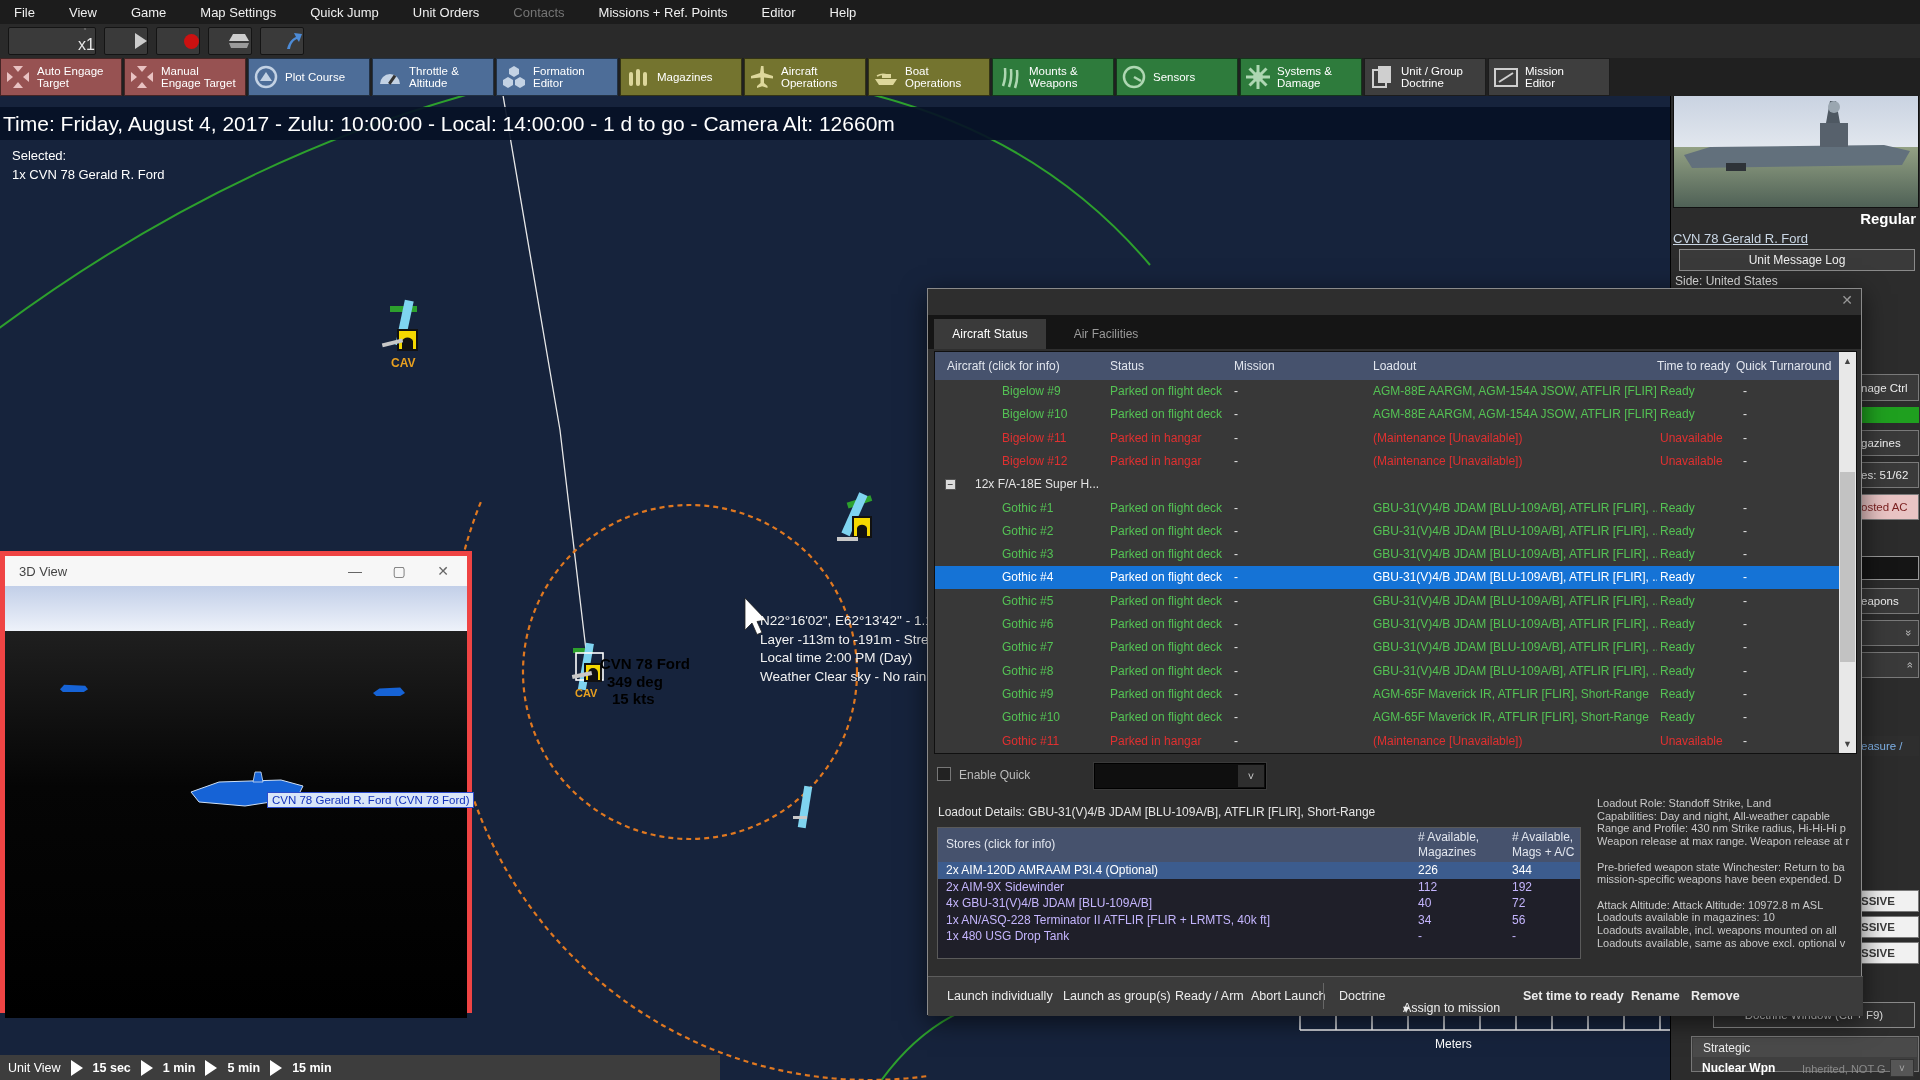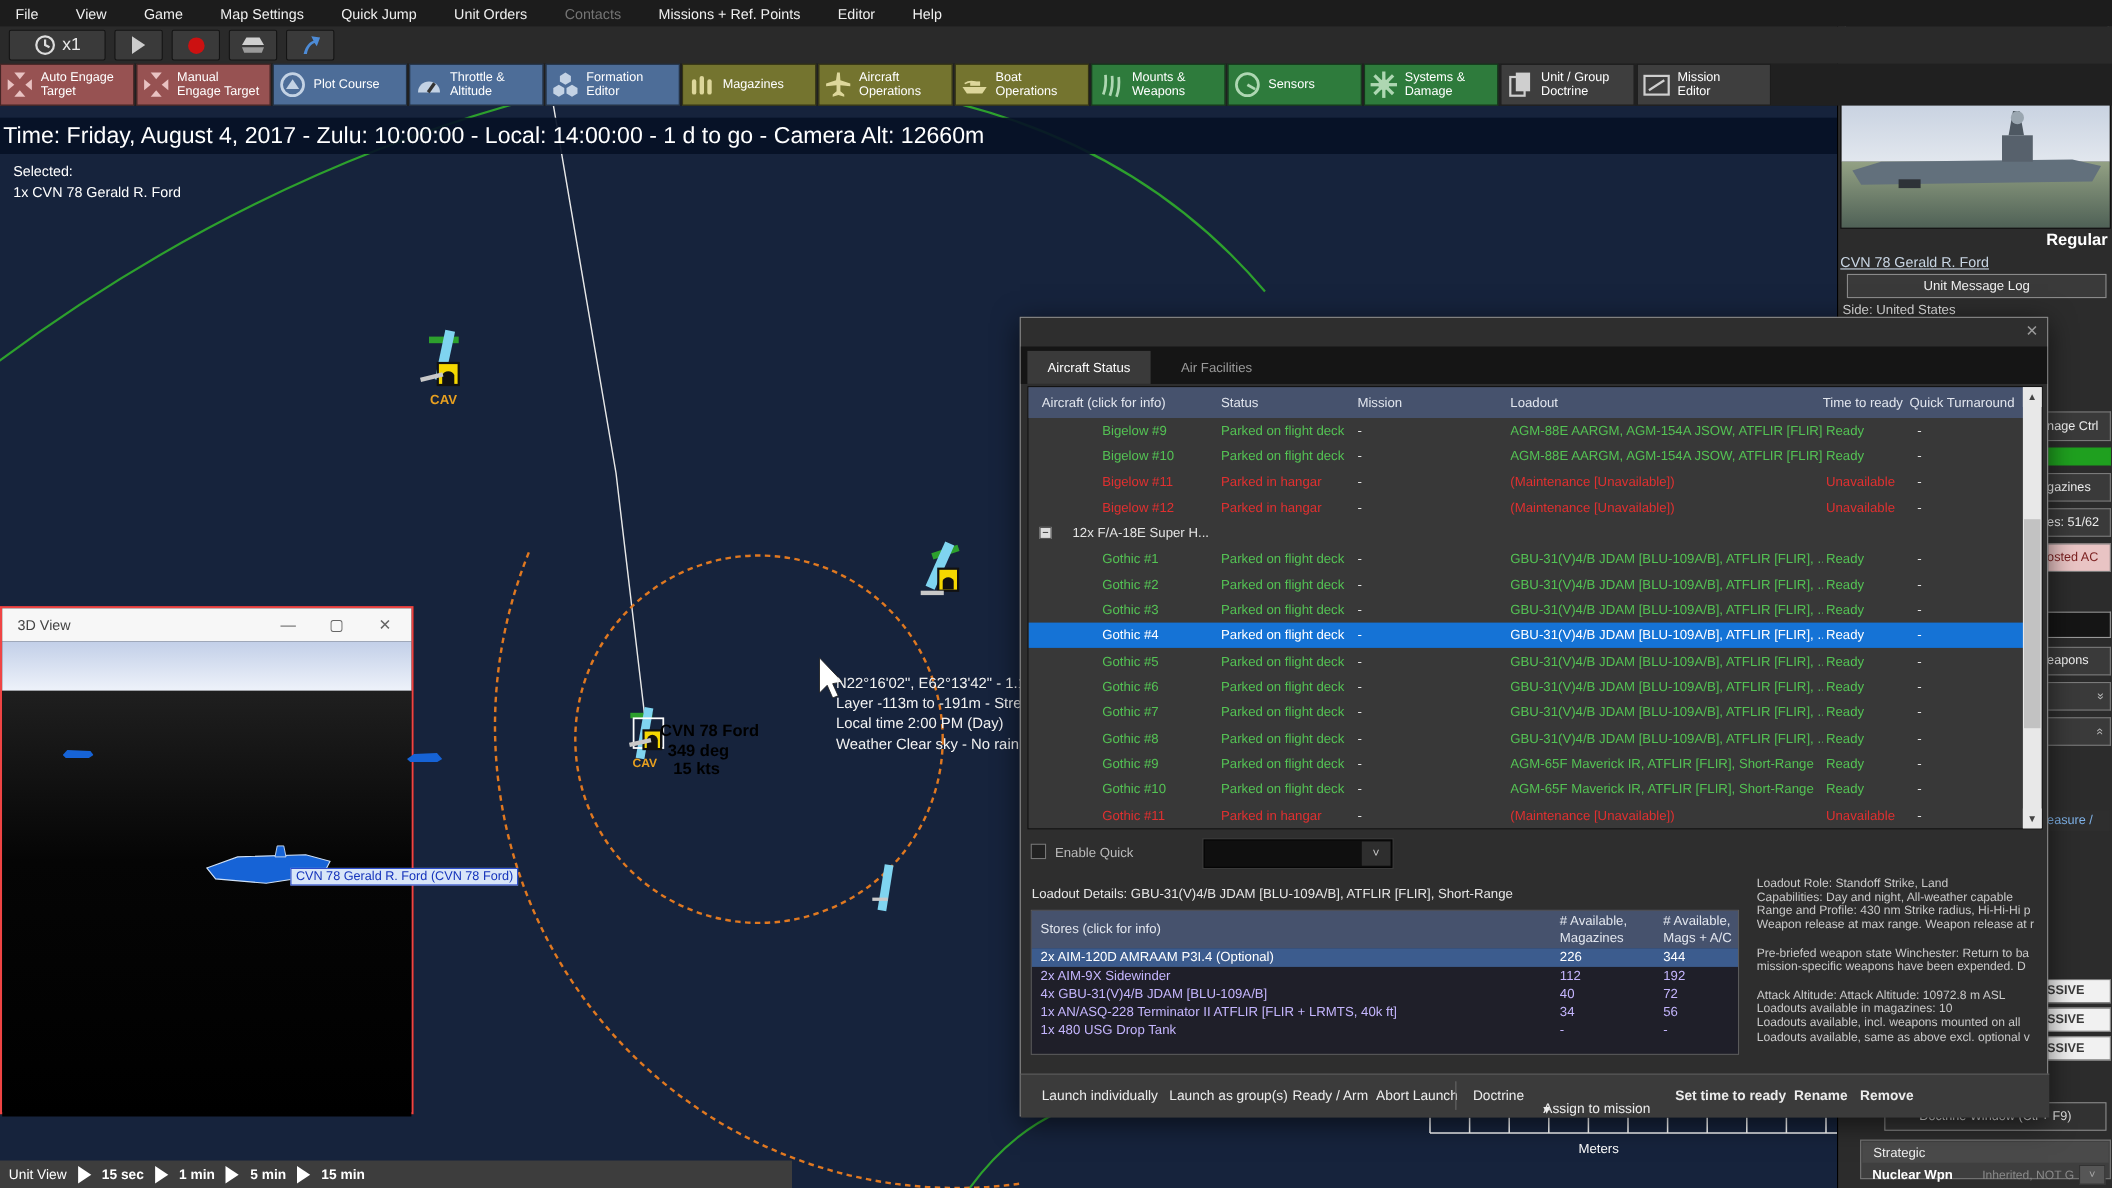--- a/index.html
+++ b/index.html
@@ -8,42 +8,42 @@
     font-family:"Liberation Sans",sans-serif;background:#1d1d1d;}
   .abs{position:absolute;}
   
   #menu-bar{left:0;top:0;width:1920px;height:24px;background:#1c1c1c;z-index:50;
     display:flex;align-items:center;gap:34px;padding-left:14px;color:#f0f0f0;font-size:13px;}
   .menu-item{cursor:default;white-space:nowrap;}
   .menu-item.disabled{color:#757575;}
   #quickbar{left:0;top:24px;width:1920px;height:34px;background:#2a2a2a;z-index:50;
     display:flex;align-items:center;gap:8px;padding-left:8px;}
   .qbtn{height:28px;background:#3a3a3a;border:1px solid #141414;border-radius:2px;
-    display:flex;align-items:center;justify-content:center;gap:6px;color:#e8e8e8;}
+    display:flex;align-items:flex-end;justify-content:center;gap:6px;color:#e8e8e8;flex-direction:column;}
   #ribbon{left:0;top:58px;width:1920px;height:38px;background:#202020;z-index:50;
     display:flex;align-items:stretch;gap:2px;}
   .ribbon-btn{width:122px;display:flex;align-items:center;gap:6px;padding:2px 4px;
     border:1px solid rgba(0,0,0,.55);color:#fff;}
   .ribbon-btn .lbl{font-size:11.5px;line-height:12.5px;}
   .ribbon-btn svg{flex:0 0 auto;}
   .th-red{background:#975252;color:#e9c2c2;}
   .th-blue{background:#4d6d98;color:#c3d2e4;}
   .th-olive{background:#74742f;color:#ddd79b;}
   .th-green{background:#2e7b3c;color:#aed7b2;}
   .th-gray{background:#3e3e3e;color:#cfcfcf;}
   .ribbon-btn .lbl{color:#fff;}
   
   #map{left:0;top:96px;width:1920px;height:984px;background:#16233c;z-index:1;overflow:hidden;}
   #time-bar{left:0;top:11px;width:1670px;height:33px;background:rgba(6,17,38,.92);
     color:#fff;font-size:21px;display:flex;align-items:center;padding-left:3px;white-space:nowrap;}
   #selected-block{left:12px;top:50px;color:#fff;font-size:13px;line-height:19px;}
   #map-svg{left:0;top:0;width:1920px;height:984px;}
   #tooltip{left:760px;top:516px;width:300px;color:#f2f2f2;font-size:13.5px;line-height:18.5px;white-space:nowrap;}
   
-  #view3d{left:0;top:551px;width:376px;height:462px;z-index:20;border:2px solid #ef4444;background:#000;}
+  #view3d{left:0;top:551px;width:472px;height:462px;z-index:20;border:5px solid #ef4444;background:#000;}
   #view3d .titlebar{position:absolute;left:0;top:0;width:100%;height:30px;background:#f7f7f7;
     color:#444;font-size:13px;display:flex;align-items:center;padding-left:14px;}
   #view3d .wctl{position:absolute;top:0;height:30px;width:40px;display:flex;align-items:center;
     justify-content:center;color:#666;font-size:14px;}
   .sky3d{position:absolute;left:0;top:30px;width:100%;height:45px;
     background:linear-gradient(#c2cfe8,#eef2fa);}
   .sea3d{position:absolute;left:0;top:75px;width:100%;height:387px;
     background:linear-gradient(#1f1f1f,#050505 40%,#000);}
   .ship3d{position:absolute;background:#1663d6;border-radius:2px;}
   #ship3d-label{position:absolute;left:262px;top:236px;background:#d9e6f8;border:1px solid #2c4ccc;

